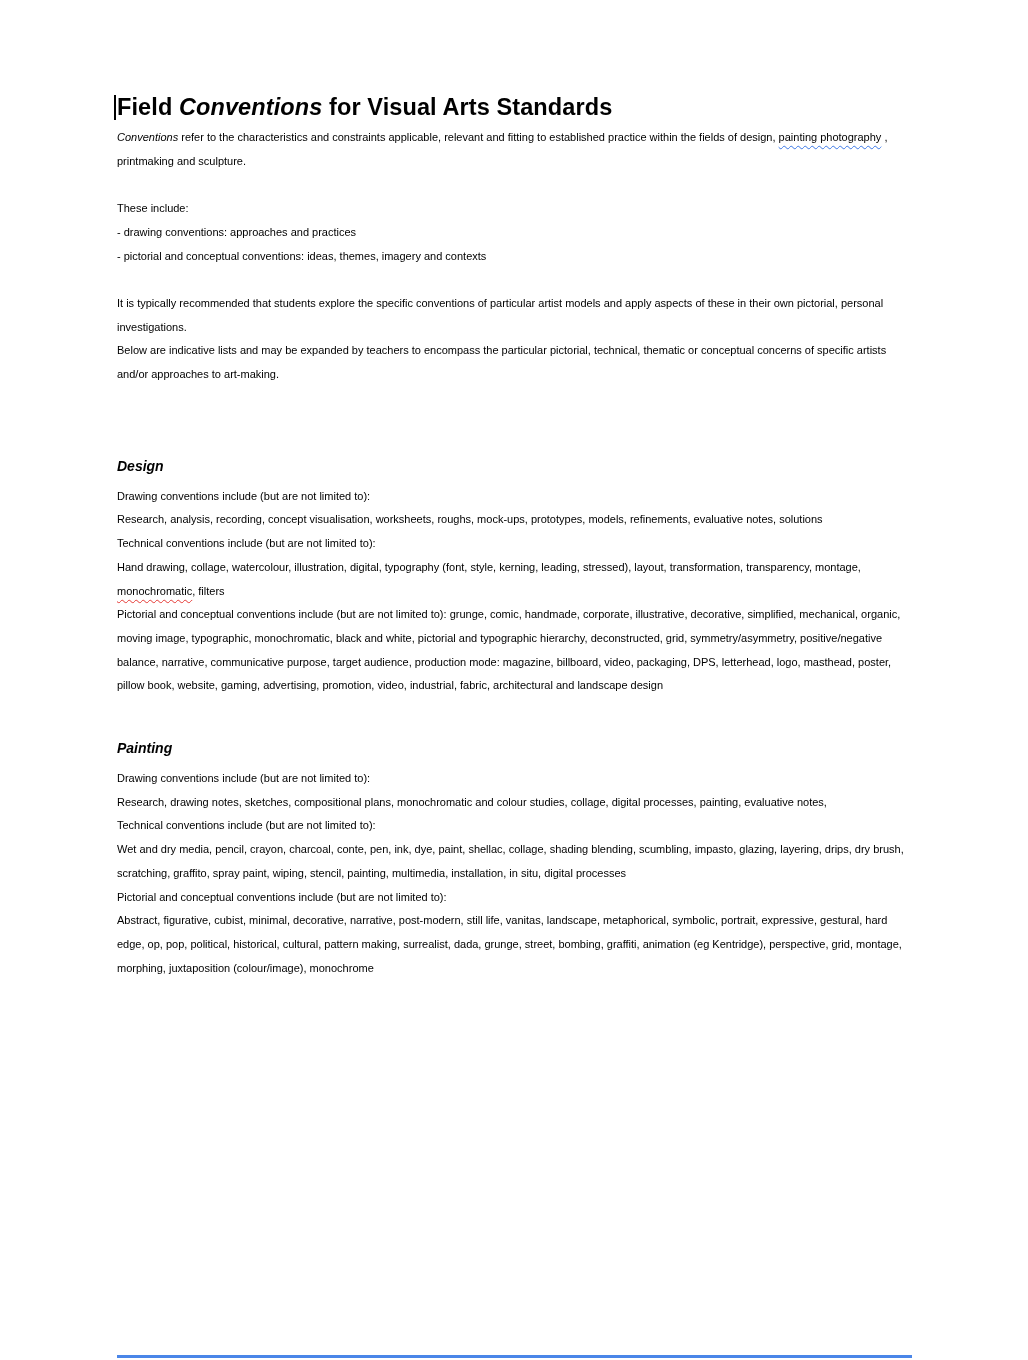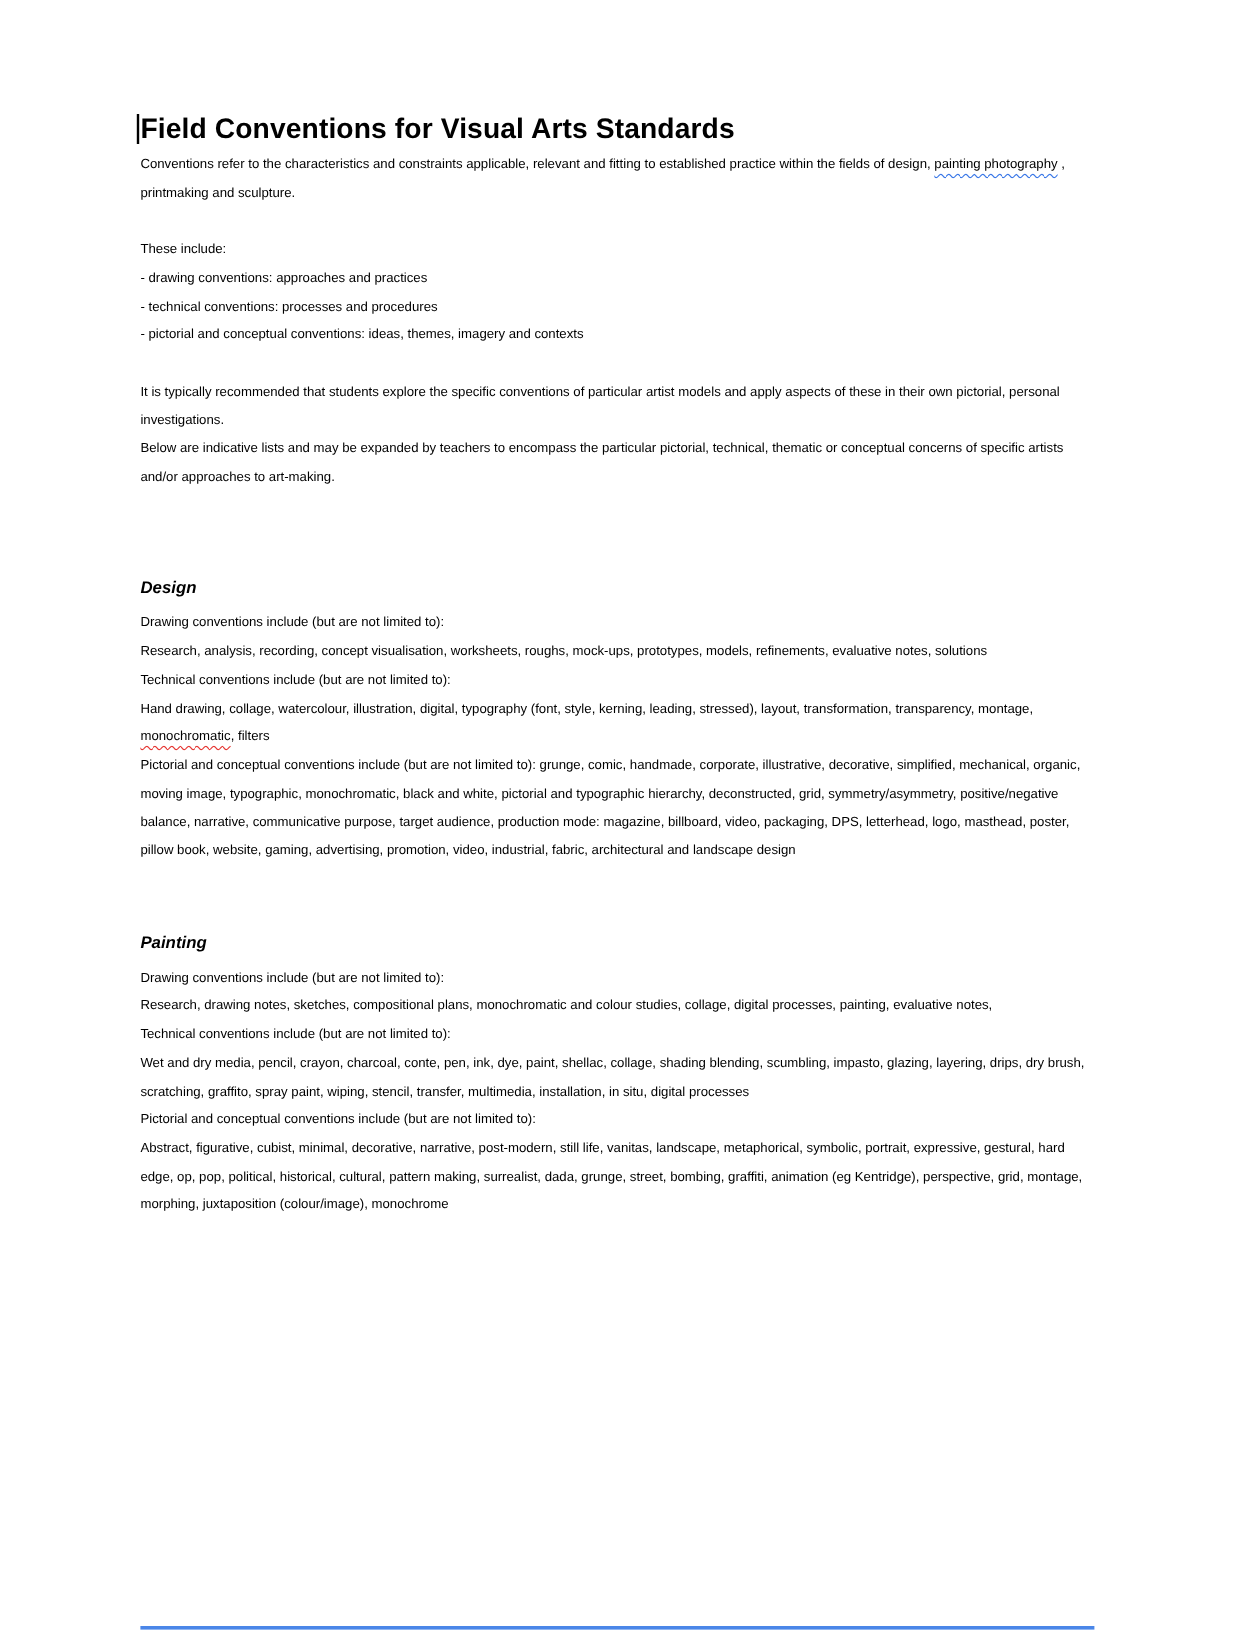--- a/index.html
+++ b/index.html
@@ -35,30 +35,30 @@
     letter-spacing: 0.1px;
   }
   h2.section-heading {
     margin: 0 0 6px 0;
     font-size: 14px;
     line-height: 26px;
     font-weight: bold;
     font-style: italic;
   }
   h2.design-heading { margin-top: 66px; }
-  h2.painting-heading { margin-top: 50px; }
+  h2.painting-heading { margin-top: 37px; }
   p {
     margin: 0;
     font-size: 11px;
     line-height: 23.7px;
   }
   .empty-line {
     height: 23.7px;
   }
-  .i { }
+  .i { font-style: italic; }
   .b { font-weight: normal; }
   .caret {
     position: absolute;
     left: -3px;
     top: 3px;
     width: 2px;
     height: 25px;
     background: #000000;
   }
   .sq-blue {
@@ -103,21 +103,20 @@
       <span class="i">Conventions</span>
       <span> refer to the characteristics and constraints applicable, relevant and fitting to established practice within the fields of design, </span>
       <span class="sq-blue">painting photography</span>
       <span>, printmaking and sculpture.</span>
     </p>
 
     <div class="empty-line"></div>
 
     <p>These include:</p>
     <p>- drawing conventions: approaches and practices</p>
-    <p>- technical conventions: processes and procedures</p>
     <p>- pictorial and conceptual conventions: ideas, themes, imagery and contexts</p>
 
     <div class="empty-line"></div>
 
     <p>It is typically recommended that students explore the specific conventions of particular artist models and apply aspects of these in their own pictorial, personal investigations.</p>
     <p>Below are indicative lists and may be expanded by teachers to encompass the particular pictorial, technical, thematic or conceptual concerns of specific artists and/or approaches to art-making.</p>
 
     <h2 class="section-heading design-heading">Design</h2>
 
     <p>
@@ -139,21 +138,21 @@
     <h2 class="section-heading painting-heading">Painting</h2>
 
     <p>
       <span class="b">Drawing conventions</span><span> include (but are not limited to):</span>
     </p>
     <p>Research, drawing notes, sketches, compositional plans, monochromatic and colour studies, collage, digital processes, painting, evaluative notes,</p>
 
     <p>
       <span class="b">Technical conventions</span><span> include (but are not limited to):</span>
     </p>
-    <p>Wet and dry media, pencil, crayon, charcoal, conte, pen, ink, dye, paint, shellac, collage, shading blending, scumbling, impasto, glazing, layering, drips, dry brush, scratching, graffito, spray paint, wiping, stencil, transfer, multimedia, installation, in situ, digital processes</p>
+    <p>Wet and dry media, pencil, crayon, charcoal, conte, pen, ink, dye, paint, shellac, collage, shading blending, scumbling, impasto, glazing, layering, drips, dry brush, scratching, graffito, spray paint, wiping, stencil, painting, multimedia, installation, in situ, digital processes</p>
 
     <p>
       <span class="b">Pictorial and conceptual conventions</span><span> include (but are not limited to):</span>
     </p>
     <p>Abstract, figurative, cubist, minimal, decorative, narrative, post-modern, still life, vanitas, landscape, metaphorical, symbolic, portrait, expressive, gestural, hard edge, op, pop, political, historical, cultural, pattern making, surrealist, dada, grunge, street, bombing, graffiti, animation (eg Kentridge), perspective, grid, montage, morphing, juxtaposition (colour/image), monochrome</p>
 
   </div>
 
   <div class="bottom-rule"></div>
 </div>

